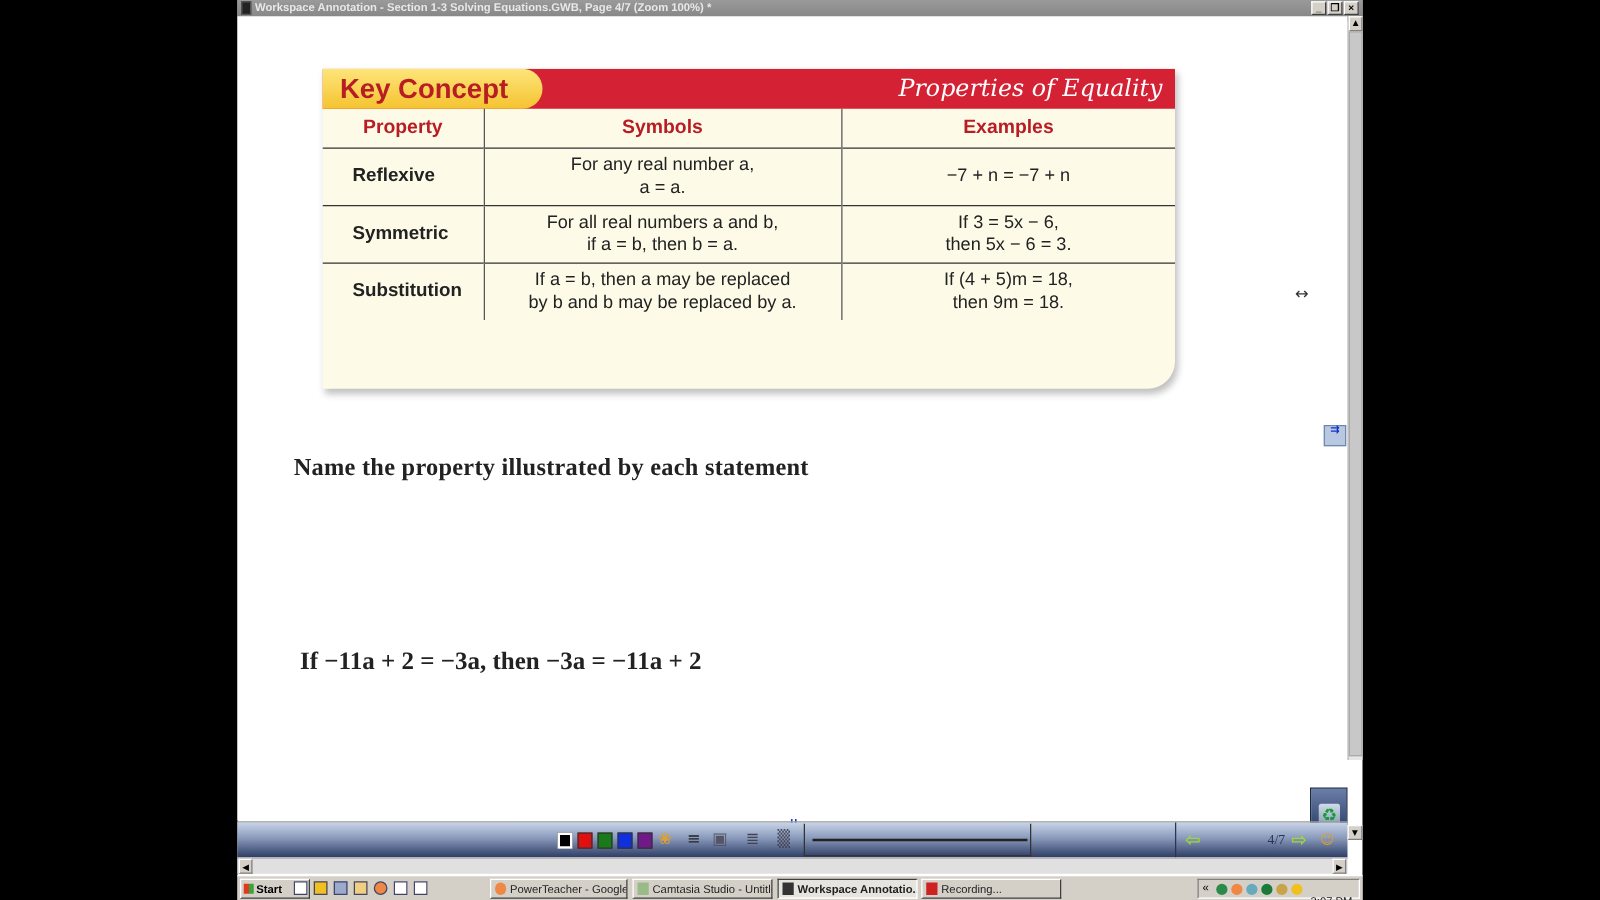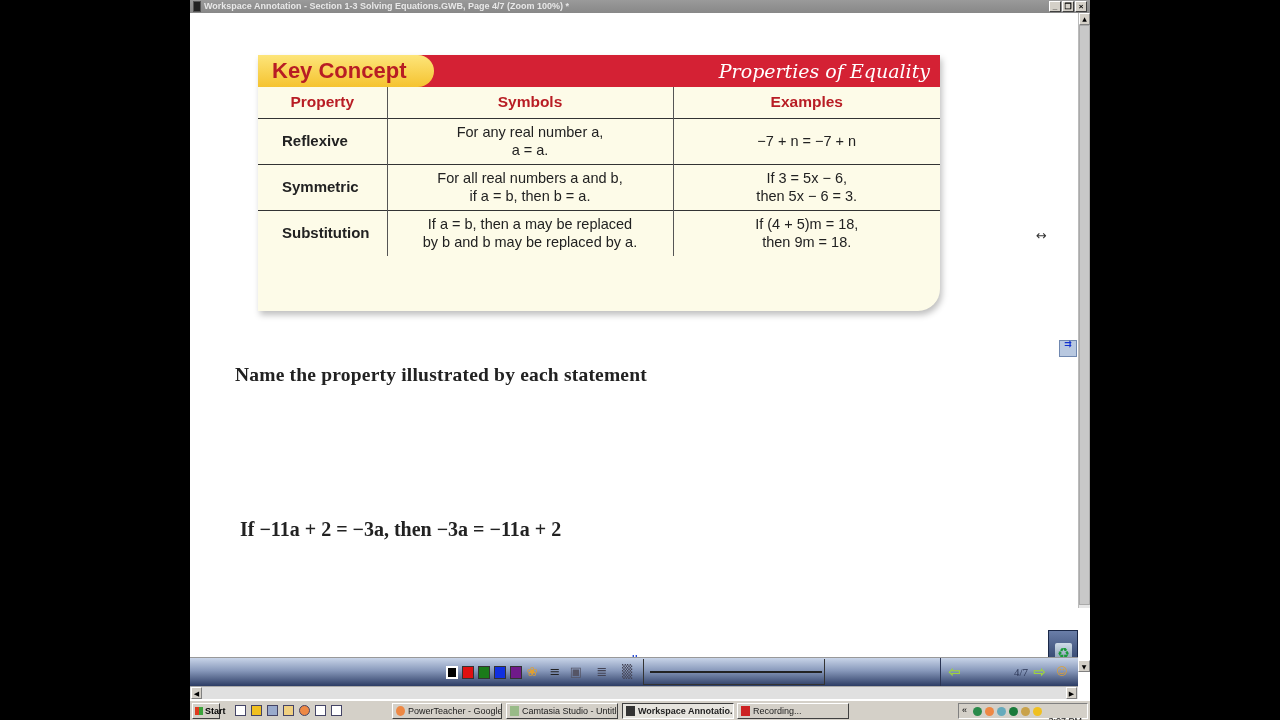--- a/index.html
+++ b/index.html
@@ -59,21 +59,21 @@
   #users-icon { position: absolute; left: 866px; top: 7px; font-size: 11px; color: #e0a030; }
 
   
   #hscroll { position: absolute; left: 0; top: 686px; width: 888px; height: 13px; background: #e0e0e0; border-top: 1px solid #aaa; }
   #hscroll .arrow-l { position: absolute; left: 1px; top: 0; width: 11px; height: 12px; background: #d4d0c8; font-size: 7px; line-height: 12px; text-align: center; border: 1px solid #fff; border-right-color: #808080; border-bottom-color: #808080; }
   #hscroll .arrow-r { position: absolute; right: 1px; top: 0; width: 11px; height: 12px; background: #d4d0c8; font-size: 7px; line-height: 12px; text-align: center; border: 1px solid #fff; border-right-color: #808080; border-bottom-color: #808080; }
   #vscroll-down { position: absolute; left: 888px; top: 660px; width: 12px; height: 12px; background: #d4d0c8; font-size: 6px; text-align: center; line-height: 11px; border: 1px solid #fff; border-right-color: #808080; border-bottom-color: #808080; }
 
   
   #taskbar { position: absolute; left: 0; top: 700px; width: 900px; height: 20px; background: #d4d0c8; border-top: 1px solid #fff; font-family: "Liberation Sans", sans-serif; font-size: 9px; }
-  #start { position: absolute; left: 2px; top: 2px; width: 28px; height: 16px; border: 1px solid #fff; border-right-color: #404040; border-bottom-color: #404040; font-weight: bold; font-size: 9px; line-height: 14px; padding-left: 12px; color: #000; }
+  #start { position: absolute; left: 2px; top: 2px; width: 56px; height: 16px; border: 1px solid #fff; border-right-color: #404040; border-bottom-color: #404040; font-weight: bold; font-size: 9px; line-height: 14px; padding-left: 12px; color: #000; }
   #start .flag { position: absolute; left: 2px; top: 3px; width: 8px; height: 8px; background: linear-gradient(90deg, #e03a1e 50%, #3ca33c 50%); }
   .ql { position: absolute; top: 4px; width: 11px; height: 11px; border: 1px solid #446; background: #fff; }
   .task { position: absolute; top: 2px; height: 16px; border: 1px solid #fff; border-right-color: #404040; border-bottom-color: #404040; padding-left: 15px; line-height: 14px; color: #222; white-space: nowrap; overflow: hidden; }
   .task.active { border: 1px solid #404040; border-right-color: #fff; border-bottom-color: #fff; background: #e6e4de; font-weight: bold; }
   .task .ti { position: absolute; left: 3px; top: 2px; width: 9px; height: 10px; }
   #tray { position: absolute; left: 768px; top: 2px; width: 130px; height: 16px; border: 1px solid #808080; border-right-color: #fff; border-bottom-color: #fff; }
   #tray .ic { position: absolute; top: 3px; width: 9px; height: 9px; border-radius: 50%; }
   #clock { position: absolute; right: 5px; top: 12px; font-size: 9px; color: #222; }
 </style>
 </head>

